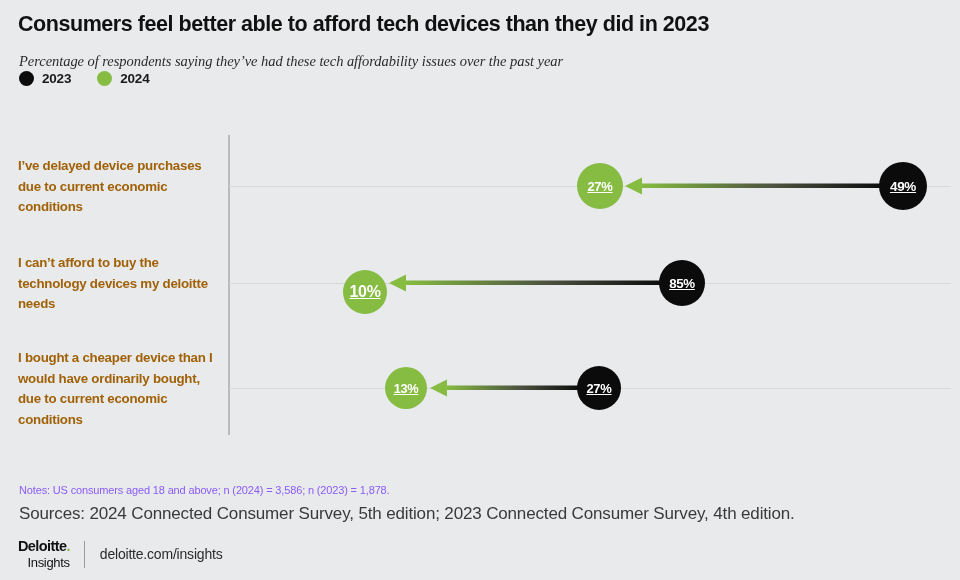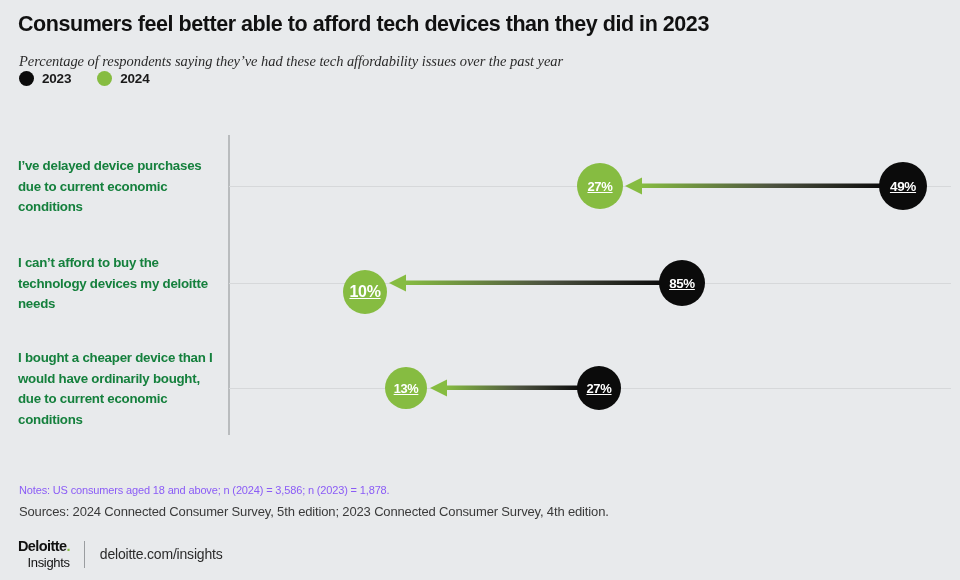--- a/index.html
+++ b/index.html
@@ -100,21 +100,21 @@
   }
 
   .row-label {
     position: absolute;
     left: 18px;
     width: 200px;
     font-size: 13.3px;
     font-weight: 700;
     line-height: 20.5px;
     letter-spacing: -0.25px;
-    color: #15803d;
+    color: #a16207;
   }
 
   
   .connector {
     position: absolute;
     height: 20px;
     display: block;
   }
 
   
@@ -139,21 +139,21 @@
     left: 19px;
     top: 484px;
     font-size: 11px;
     color: #8b5cf6;
     letter-spacing: -0.15px;
   }
   .sources {
     position: absolute;
     left: 19px;
     top: 504px;
-    font-size: 13px;
+    font-size: 17px;
     color: #3a3a3a;
     letter-spacing: -0.15px;
   }
 
   .brand {
     position: absolute;
     left: 18px;
     top: 538px;
     display: flex;
     align-items: center;

